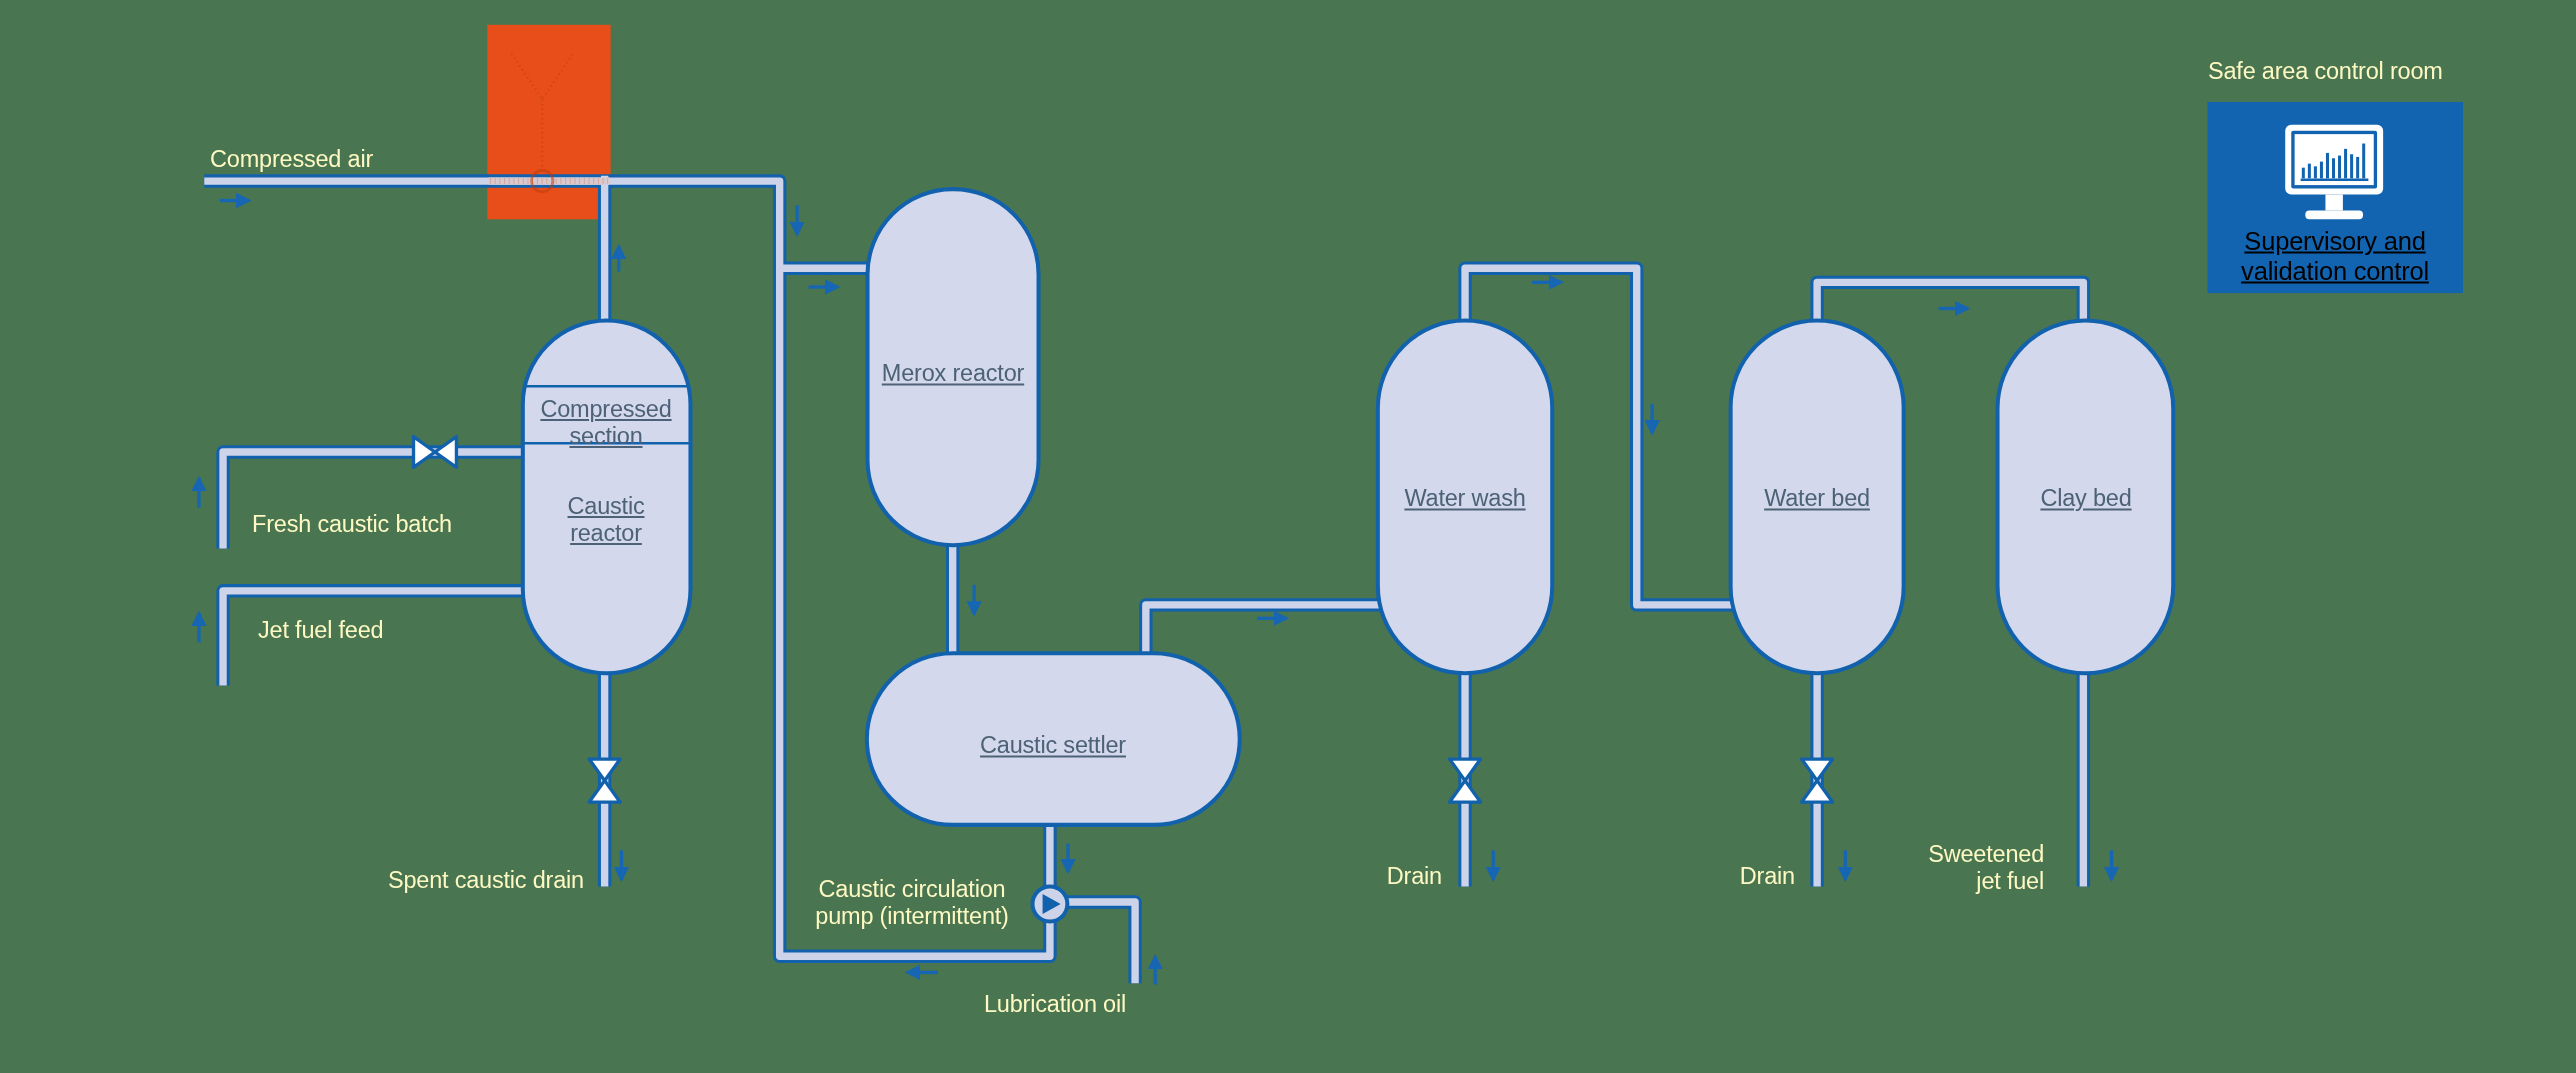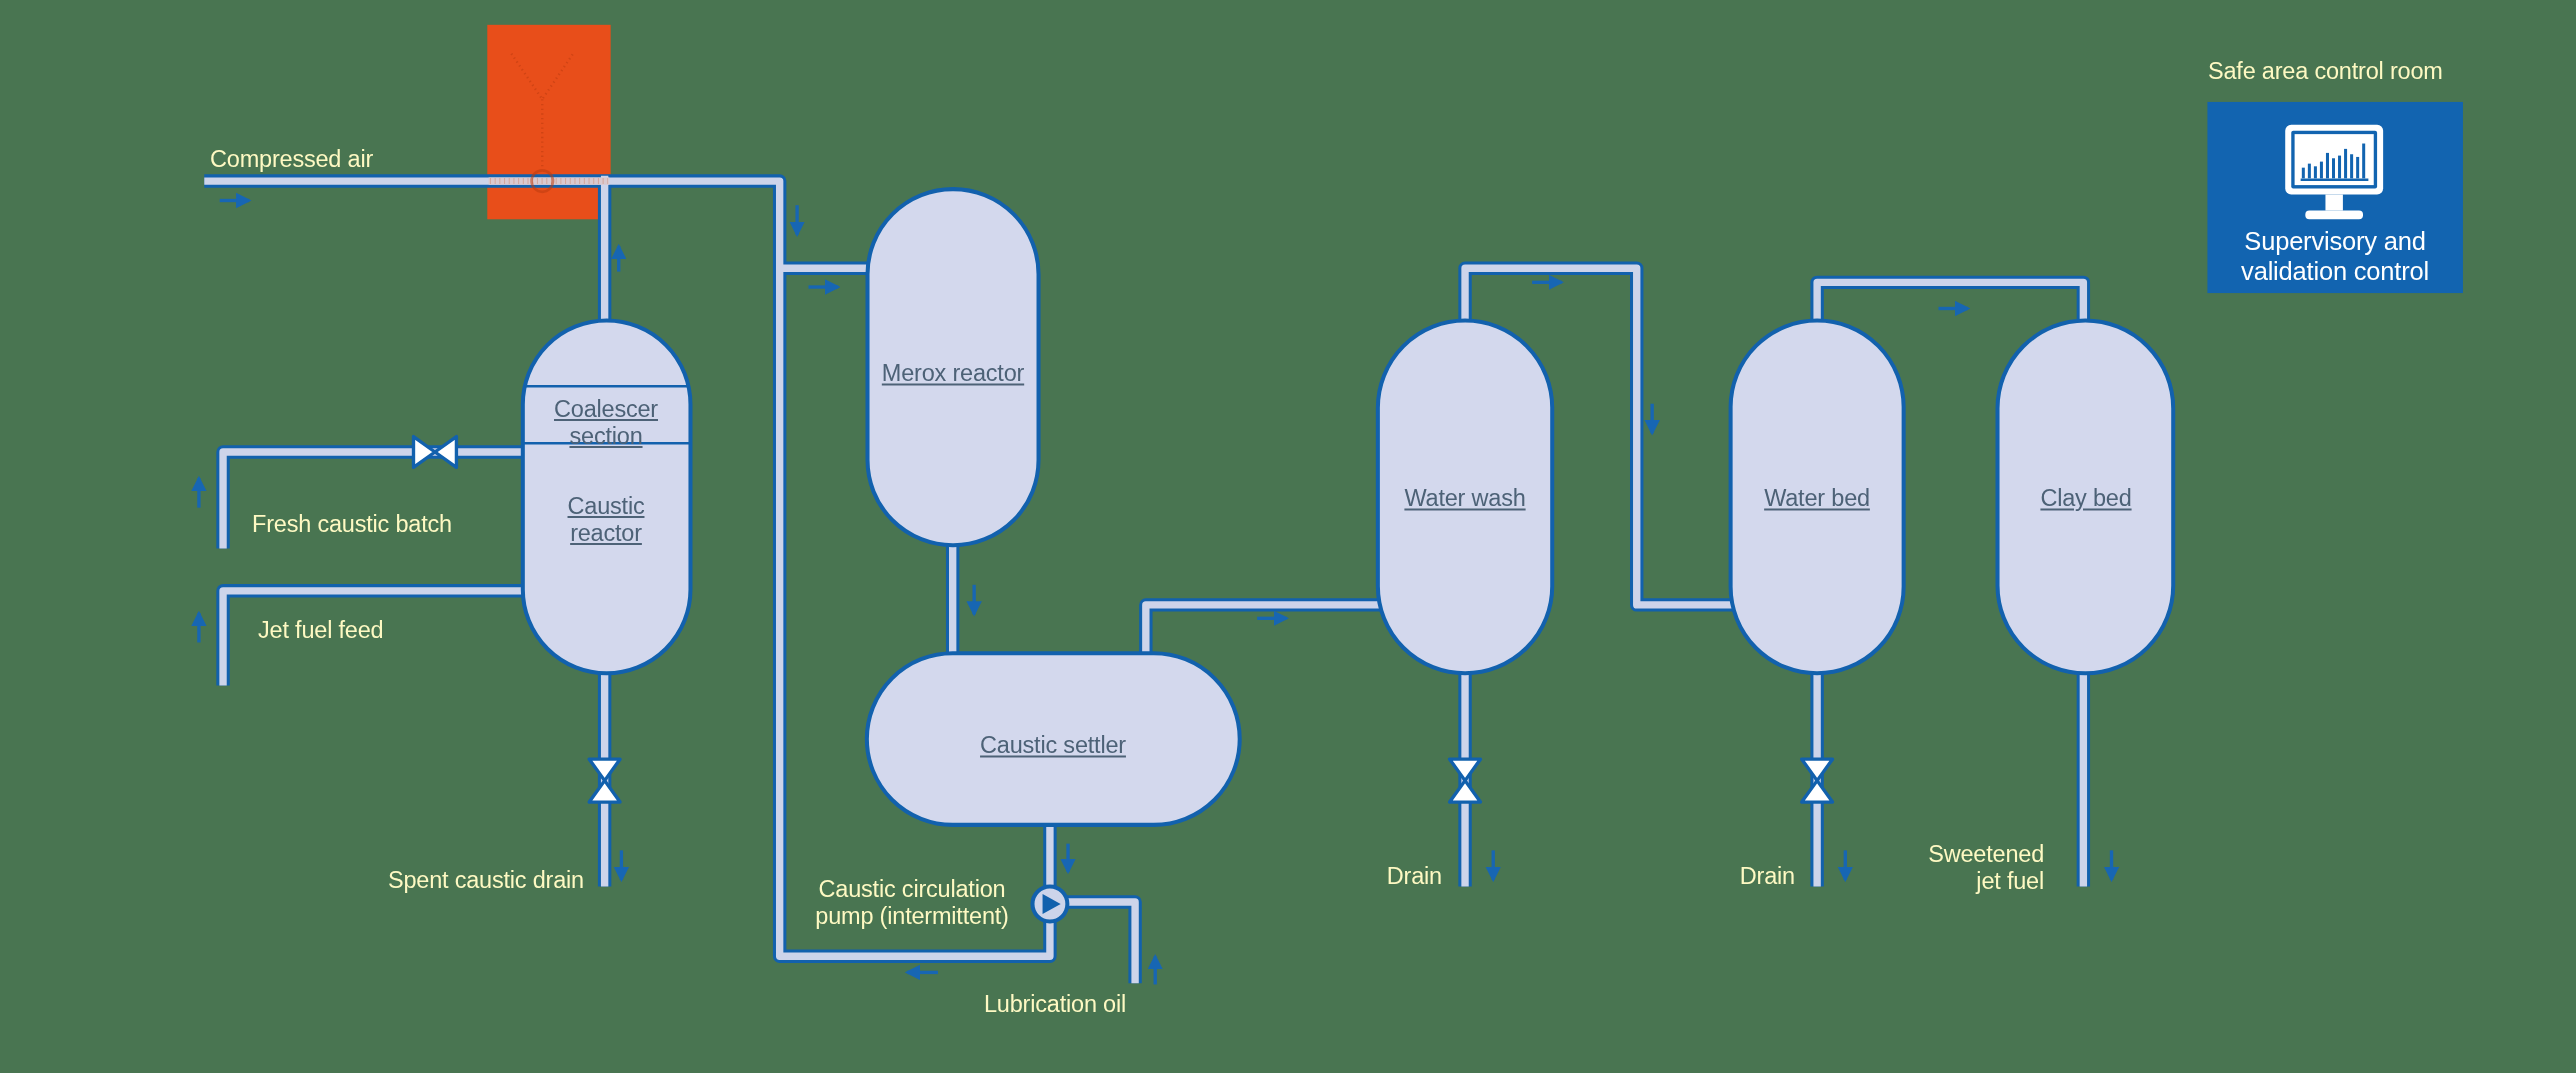--- a/index.html
+++ b/index.html
@@ -12,21 +12,21 @@
   }
   .stage svg{position:absolute;inset:0;}
   .lbl{
     position:absolute;
     font:23.5px/1.15 "Liberation Sans",sans-serif;
     letter-spacing:-0.2px;
     color:#fef9c3;
     white-space:nowrap;
   }
   .lbl.vessel{color:#4d6277;text-decoration:underline;}
-  .lbl.soft{color:#ffffff;font-size:25.5px;line-height:29.5px;}
+  .lbl.soft{color:#000000;font-size:25.5px;line-height:29.5px;text-decoration:underline;}
   .center{transform:translate(-50%,-50%);text-align:center;}
   .vmid{transform:translateY(-50%);}
   .right{text-align:right;}
   .two{line-height:27px;}
 </style>
 </head>
 <body>
 
 <div class="stage">
 
@@ -193,21 +193,21 @@
   </div>
 
   <div class="lbl vmid" style="left:2208px;top:72px">Safe area control room</div>
 
   <div class="lbl soft center" style="left:2335px;top:256px">
     <div>Supervisory and</div>
     <div>validation control</div>
   </div>
 
   <div class="lbl vessel center two" style="left:606px;top:423px">
-    <div>Coalescer</div>
+    <div>Compressed</div>
     <div>section</div>
   </div>
 
   <div class="lbl vessel center two" style="left:606px;top:520px">
     <div>Caustic</div>
     <div>reactor</div>
   </div>
 
   <div class="lbl vessel center" style="left:953px;top:374px">Merox reactor</div>
 

